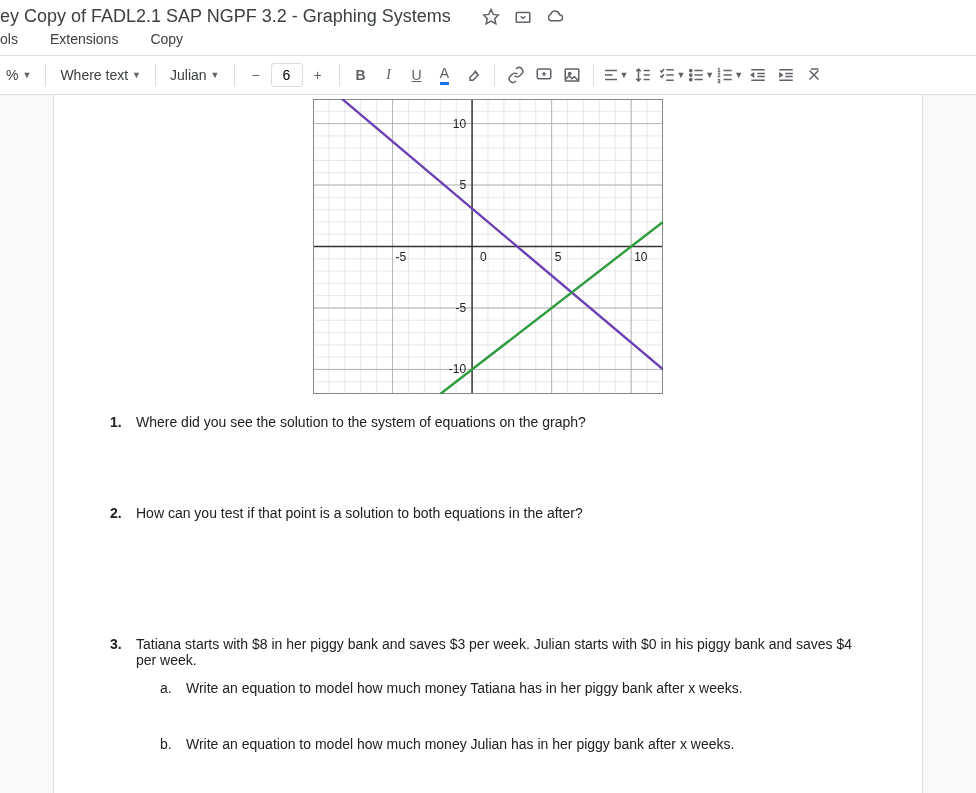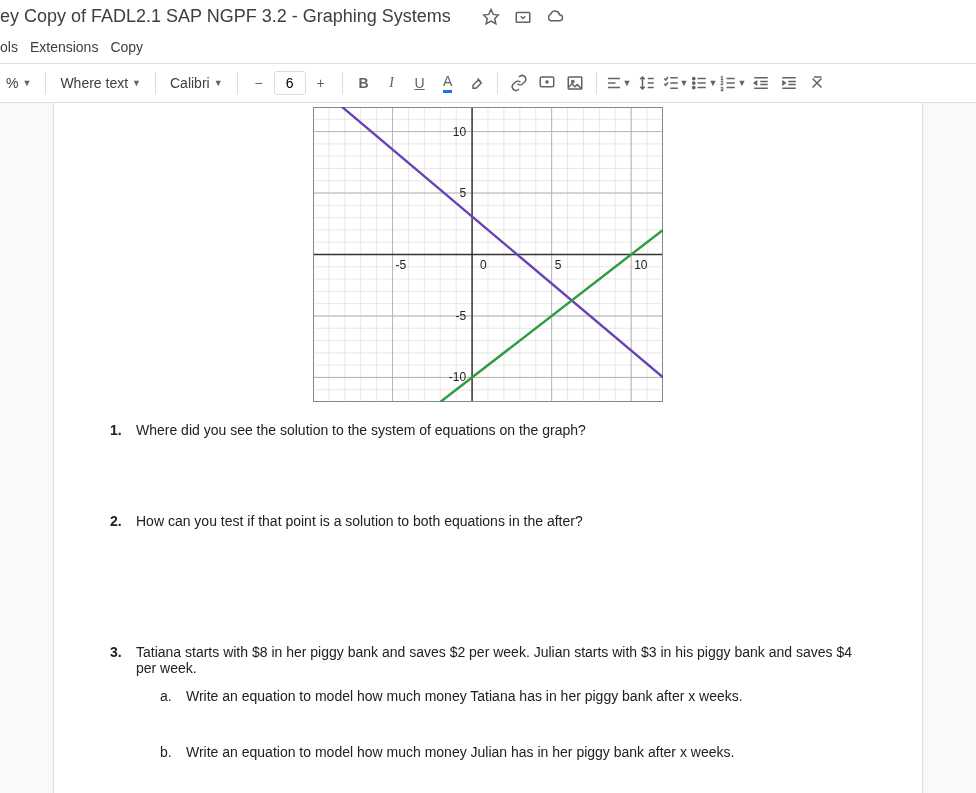--- a/index.html
+++ b/index.html
@@ -21,25 +21,24 @@
     .doc-title {
       font-size: 18px;
       color: #3c4043;
       padding-left: 0;
     }
     .title-icons { display: flex; gap: 14px; margin-left: 10px; align-items: center; }
     .icon-btn { width: 18px; height: 18px; display: inline-flex; align-items: center; justify-content: center; cursor: pointer; }
     
     .menubar {
       display: flex;
-      gap: 12px;
+      gap: 32px;
       padding: 2px 0 8px 0;
       font-size: 14px;
       color: #3c4043;
-      margin-top: 8px;
     }
     .menu-item { cursor: pointer; }
     
     .toolbar {
       display: flex;
       align-items: center;
       padding: 4px 0 4px 0;
       border-top: 1px solid #e0e0e0;
       border-bottom: 1px solid #e0e0e0;
       gap: 2px;
@@ -131,21 +130,21 @@
     <span>%</span>
     <span class="caret">▼</span>
   </div>
   <div class="tb-sep"></div>
   <div class="tb-dd">
     <span>Where text</span>
     <span class="caret">▼</span>
   </div>
   <div class="tb-sep"></div>
   <div class="tb-dd">
-    <span>Calibri</span>
+    <span>Julian</span>
     <span class="caret">▼</span>
   </div>
   <div class="tb-sep"></div>
   <span class="tb-btn">−</span>
   <input class="font-size-box" value="6" style="">
   <span class="tb-btn">+</span>
   <div class="tb-sep"></div>
   <span class="tb-btn" style="font-weight:bold">B</span>
   <span class="tb-btn" style="font-style:italic;font-family:serif">I</span>
   <span class="tb-btn" style="text-decoration:underline">U</span>
@@ -343,21 +342,21 @@
         <span class="q-text">Where did you see the solution to the system of equations on the graph?</span>
       </div>
       <div style="height:20px"></div>
       <div class="q-item">
         <span class="q-num">2.</span>
         <span class="q-text">How can you test if that point is a solution to both equations in the after?</span>
       </div>
       <div style="height:60px"></div>
       <div class="q-item q3">
         <span class="q-num">3.</span>
-        <span class="q-text">Tatiana starts with $8 in her piggy bank and saves $2 per week. Julian starts with $3 in his piggy bank and saves $4 per week.</span>
+        <span class="q-text">Tatiana starts with $8 in her piggy bank and saves $3 per week. Julian starts with $0 in his piggy bank and saves $4 per week.</span>
       </div>
       <div class="sub-item">
         <span class="sub-label">a.</span>
         <span class="sub-text">Write an equation to model how much money Tatiana has in her piggy bank after x weeks.</span>
       </div>
       <div class="sub-item">
         <span class="sub-label">b.</span>
         <span class="sub-text">Write an equation to model how much money Julian has in her piggy bank after x weeks.</span>
       </div>
     </div>

